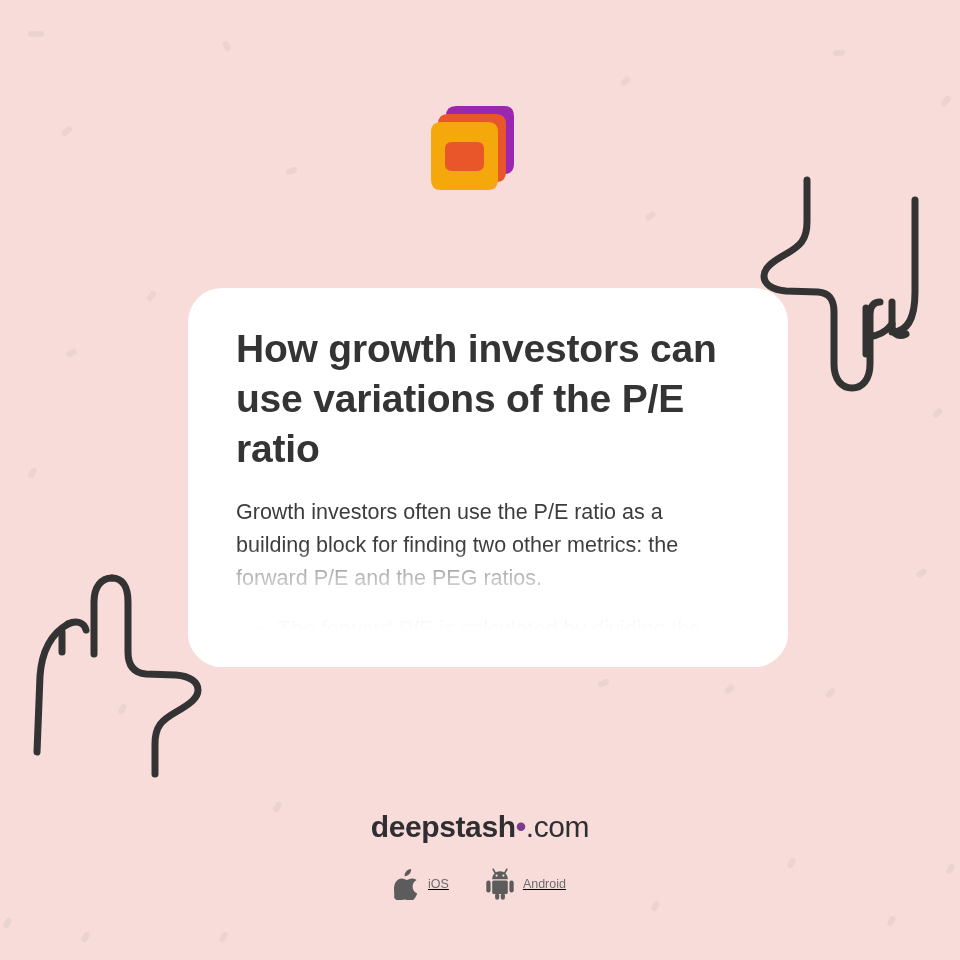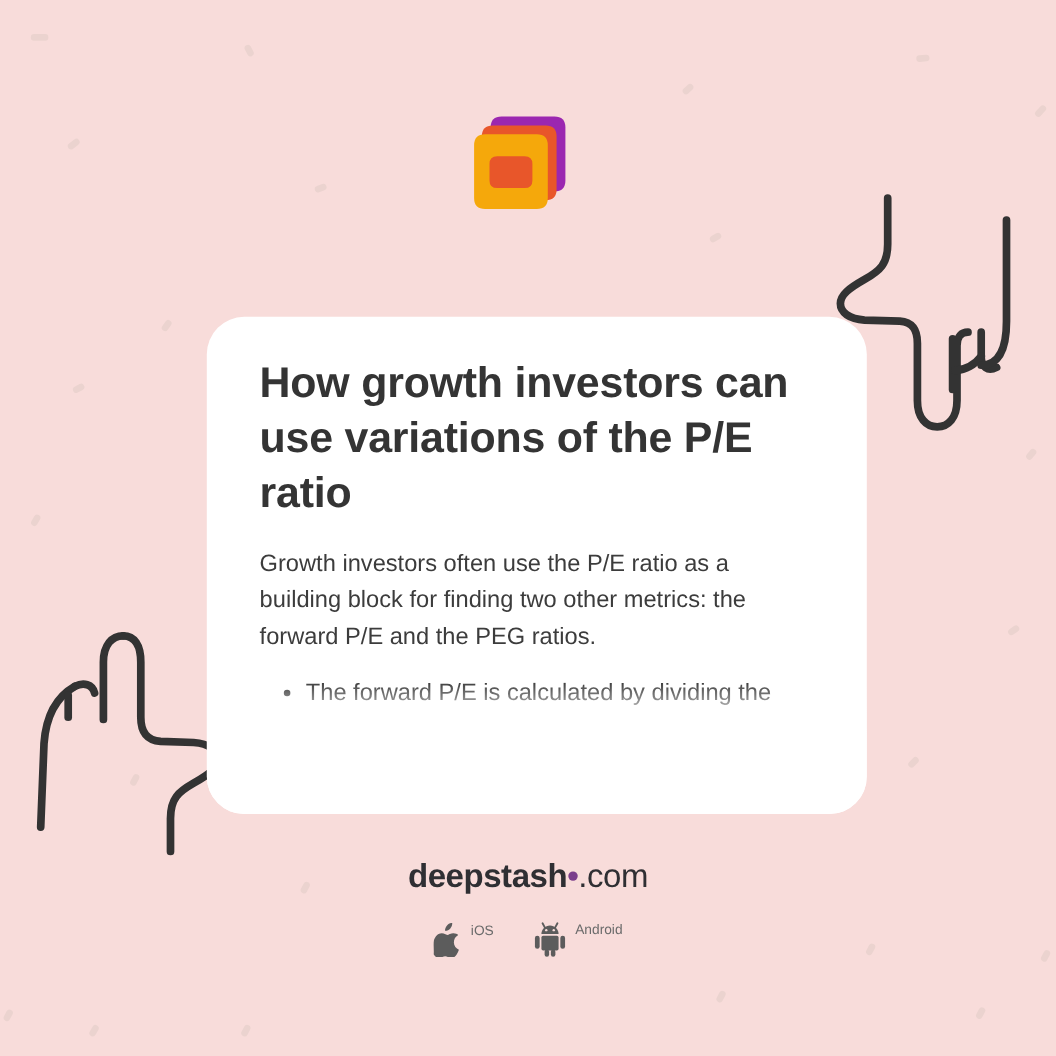--- a/index.html
+++ b/index.html
@@ -53,21 +53,21 @@
     height: 92px;
   }
   #logo svg { display: block; }
 
   
   #card {
     position: absolute;
     left: 188px;
     top: 288px;
     width: 600px;
-    height: 452px;
+    height: 379px;
     background: #FFFFFF;
     border-radius: 34px;
     overflow: hidden;
   }
   .card-inner {
     padding: 36px 48px 0 48px;
   }
   #card-title {
     margin: 0;
     font-size: 39px;
@@ -129,21 +129,21 @@
     text-align: center;
   }
   #read-more-on {
     font-size: 12.5px;
     font-weight: bold;
     letter-spacing: 0.6px;
     color: #7B3D8B;
     margin: 0;
   }
   #wordmark {
-    margin-top: 12px;
+    margin-top: 42px;
     font-size: 30px;
     font-weight: bold;
     color: #2F2F33;
     letter-spacing: -0.4px;
     line-height: 1;
   }
   #wordmark .dot {
     color: #7B3D8B;
     font-size: 30px;
   }
@@ -153,21 +153,23 @@
   }
   #store-row {
     margin-top: 26px;
     display: flex;
     justify-content: center;
     align-items: center;
     gap: 36px;
   }
   .store-badge {
     display: flex;
+    align-items: center;
     gap: 8px;
+    text-decoration: underline;
   }
   .store-badge svg { display: block; }
   .store-label {
     font-size: 12.5px;
     color: #6B6B6B;
   }
 </style>
 </head>
 <body>
 

